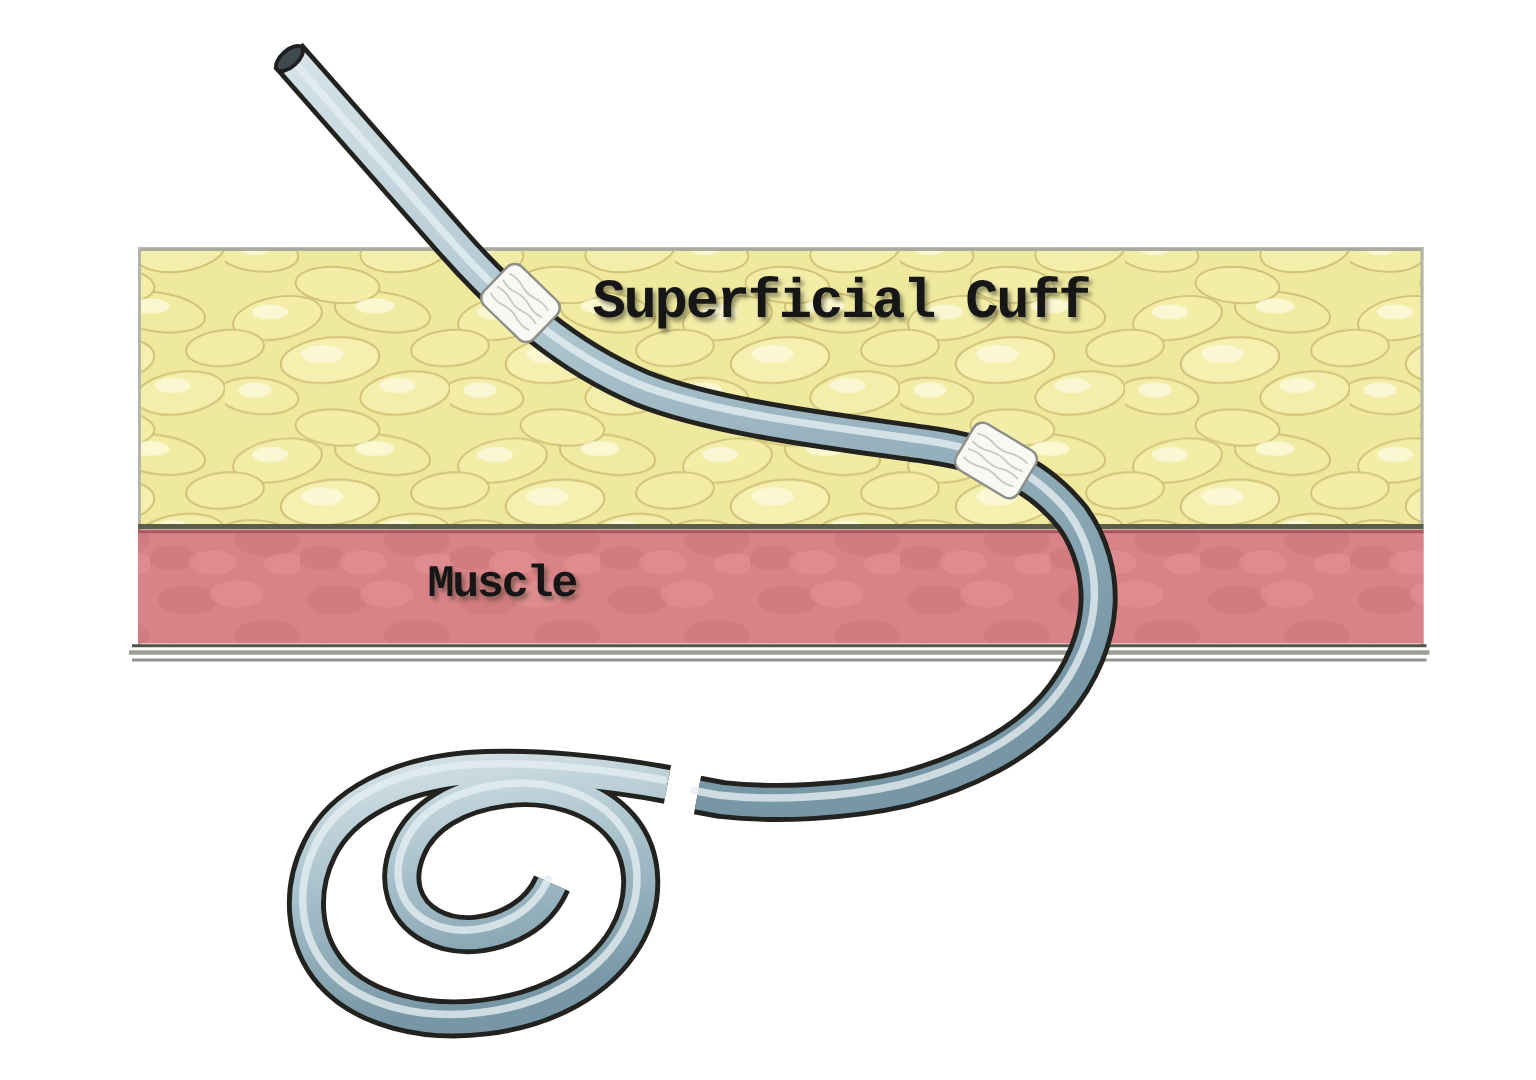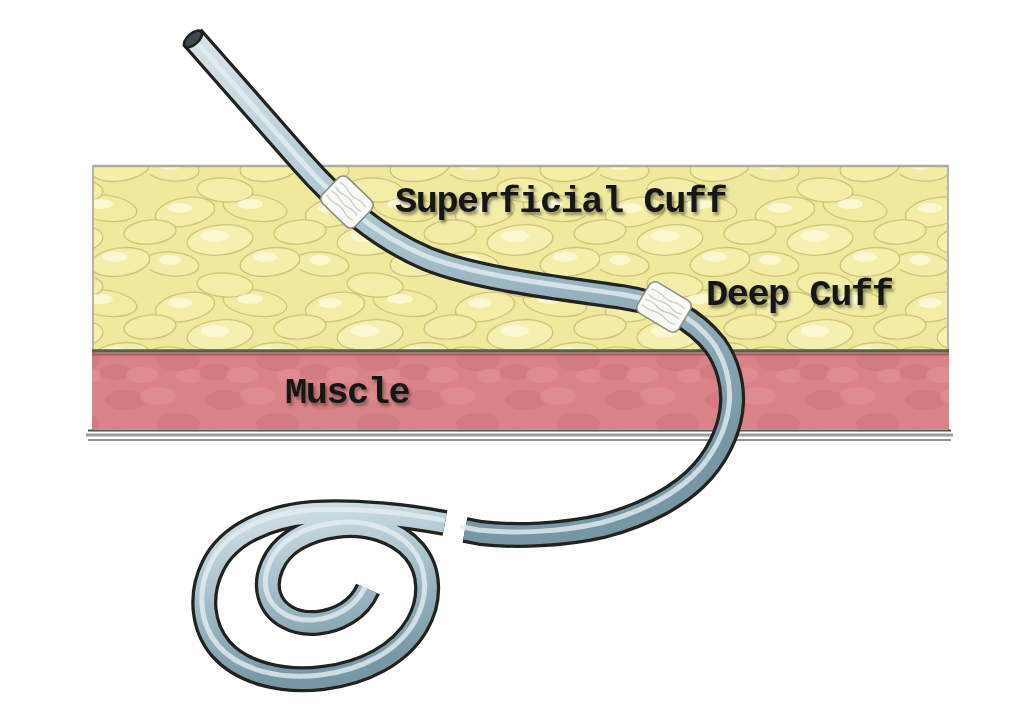--- a/index.html
+++ b/index.html
@@ -16,21 +16,21 @@
     font-family:Liberation Mono, monospace;
     font-weight:700;
     color:#161616;
     letter-spacing:-1.5px;
     white-space:nowrap;
     line-height:1;
     text-shadow:2px 3px 3px rgba(60,60,40,0.55);
   }
   #label-superficial{left:395px;top:184px;font-size:37px;}
   #label-deep{left:706px;top:277px;font-size:37px;}
-  #label-muscle{left:285px;top:375px;font-size:37px;}
+  #label-muscle{left:285px;top:375px;font-size:30px;}
 </style>
 </head>
 <body>
 
 <div id="stage">
 
   <svg id="drawing" width="1024" height="720" viewBox="0 0 1024 720" xmlns="http://www.w3.org/2000/svg">
 
     <defs>
       <linearGradient id="tubeGrad" x1="0" y1="0" x2="0.25" y2="1">
@@ -180,17 +180,16 @@
         <path d="M-20,-9 q6,-2 13,0 t13,0 t13,0"></path>
         <path d="M-20,-3 q6,2 13,0 t13,0 t13,0"></path>
         <path d="M-20,3 q6,-2 13,0 t13,0 t13,0"></path>
         <path d="M-20,9 q6,2 13,0 t13,0 t13,0"></path>
       </g>
     </g>
   </svg>
 
   <div id="label-superficial" class="label">Superficial Cuff</div>
 
-  <div id="label-deep" class="label">Deep Cuff</div>
 
   <div id="label-muscle" class="label">Muscle</div>
 
 </div>
 
 </body></html>

